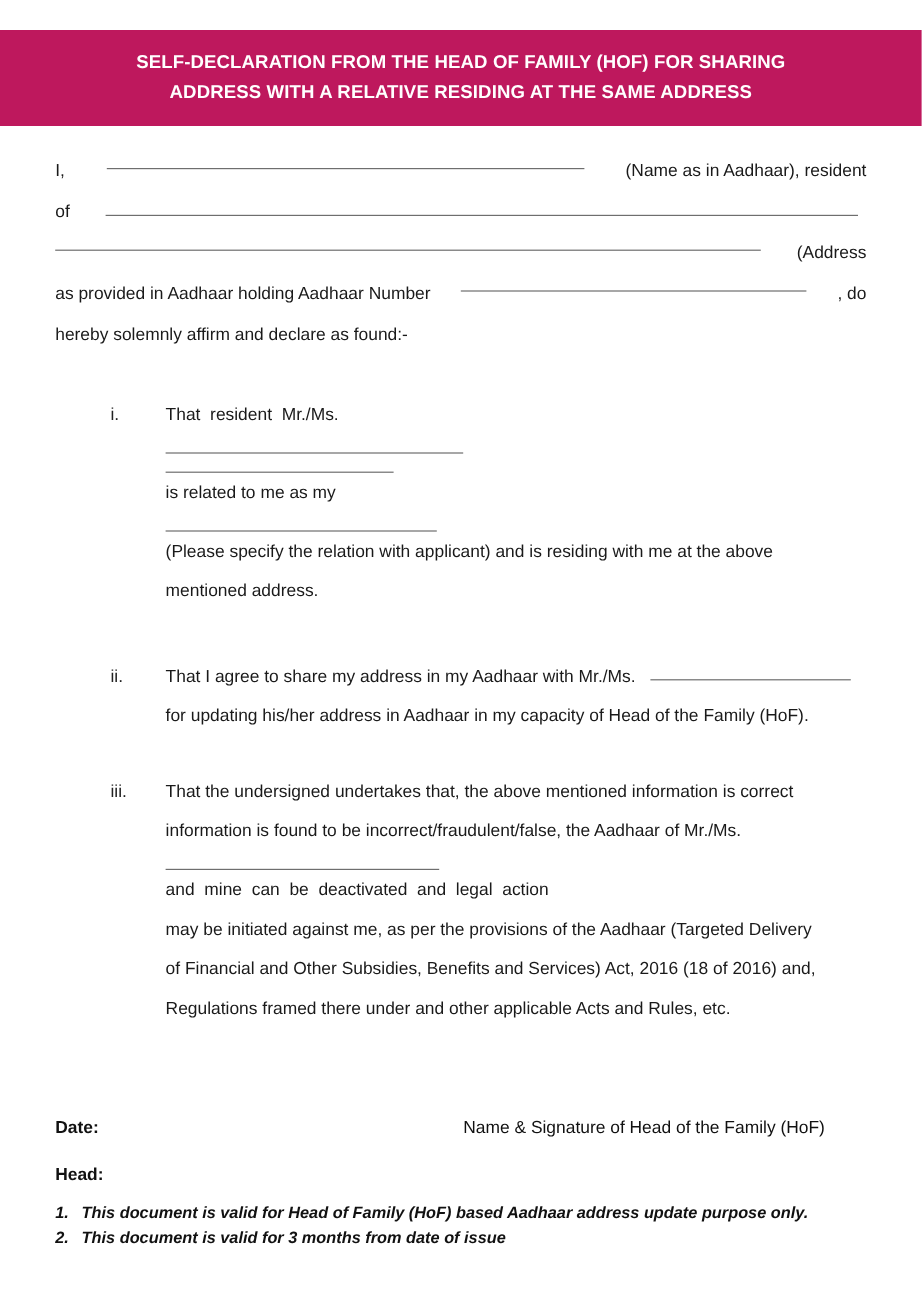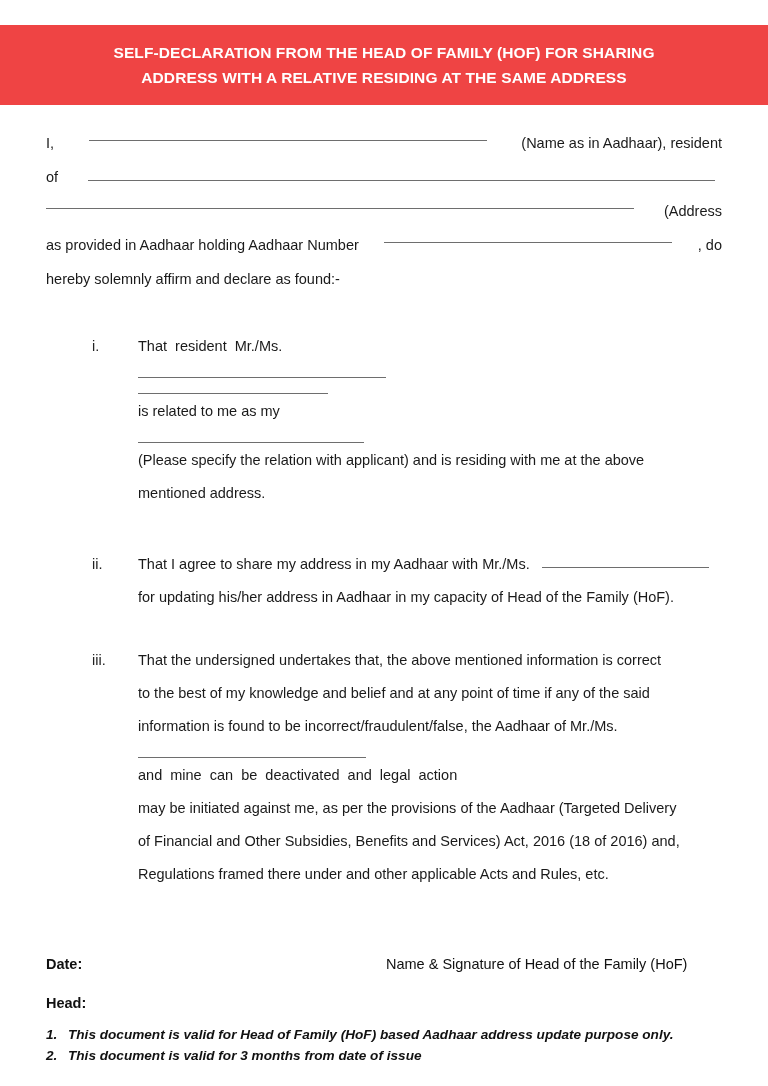--- a/index.html
+++ b/index.html
@@ -24,21 +24,21 @@
     box-sizing: border-box;
   }
 
   
   .banner {
     position: absolute;
     left: 0;
     top: 25px;
     width: 768px;
     height: 80px;
-    background: #ef4444;
+    background: #be185d;
     display: flex;
     flex-direction: column;
     align-items: center;
     justify-content: center;
   }
   .banner-line {
     color: #ffffff;
     font-weight: bold;
     font-size: 15.5px;
     letter-spacing: 0.1px;
@@ -109,21 +109,20 @@
   
   .footer {
     position: absolute;
     left: 46px;
     top: 932px;
     width: 676px;
   }
   .sig-row {
     display: flex;
     align-items: flex-start;
-    margin-top: 24px;
   }
   .date-label {
     font-size: 14.5px;
     font-weight: bold;
     color: #111;
     width: 340px;
   }
   .sig-label {
     font-size: 14.5px;
     font-weight: normal;
@@ -217,21 +216,20 @@
           <span class="blank" style="width:167px;margin-left:8px;"></span>
         </div>
         <div class="ln">for updating his/her address in Aadhaar in my capacity of Head of the Family (HoF).</div>
       </div>
     </div>
 
     <div class="clause" style="">
       <div class="clause-num">iii.</div>
       <div class="clause-body">
         <div class="ln">That  the  undersigned  undertakes  that,  the  above  mentioned  information  is  correct</div>
-        <div class="ln">to  the  best  of  my  knowledge  and  belief  and  at  any  point  of  time  if  any  of  the  said</div>
         <div class="ln">information   is   found   to   be   incorrect/fraudulent/false,   the   Aadhaar   of   Mr./Ms.</div>
         <div class="ln spread">
           <span class="blank" style="width:228px;"></span>
           <span class="word">and  mine  can  be  deactivated  and  legal  action</span>
         </div>
         <div class="ln">may be initiated against me, as per the provisions of the Aadhaar (Targeted Delivery</div>
         <div class="ln">of Financial and Other Subsidies, Benefits and Services) Act, 2016 (18 of 2016) and,</div>
         <div class="ln">Regulations framed there under and other applicable Acts and Rules, etc.</div>
       </div>
     </div>

